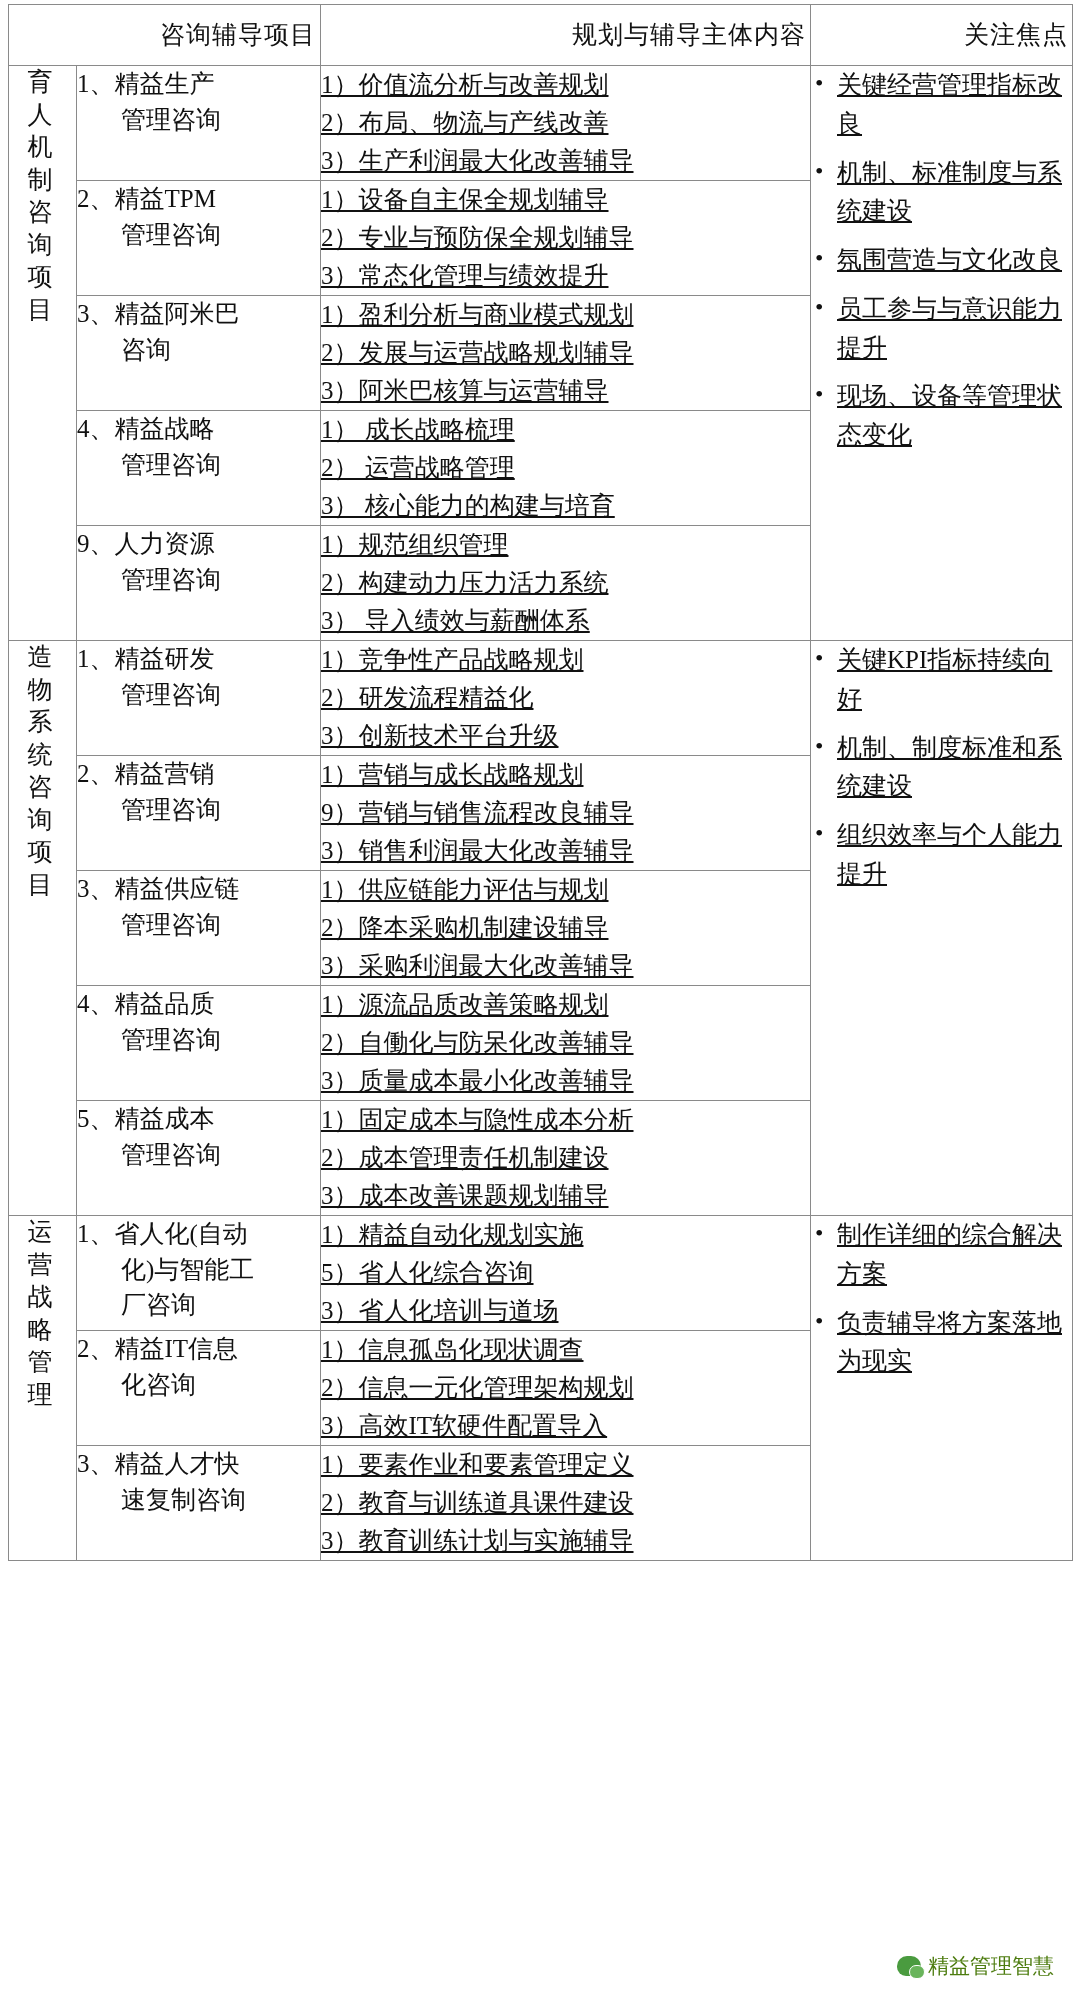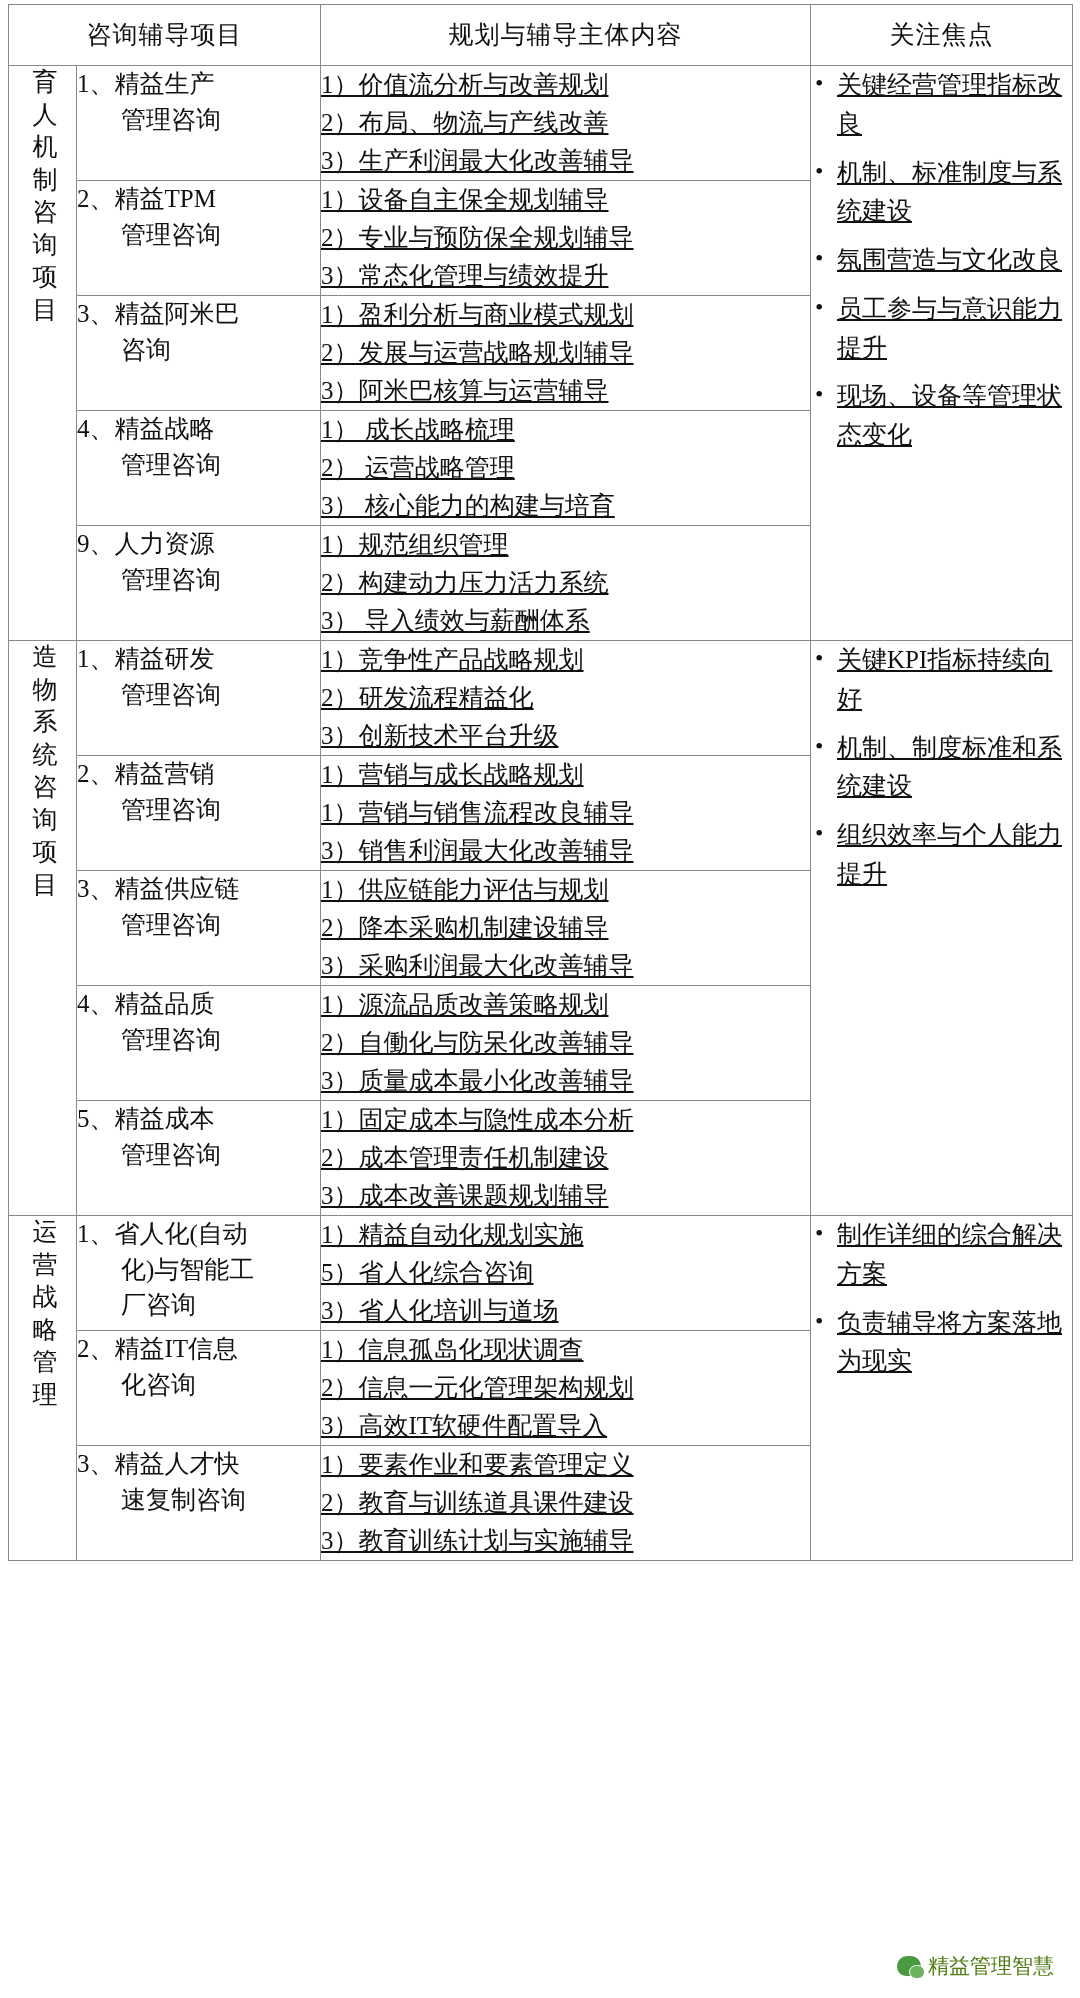--- a/index.html
+++ b/index.html
@@ -28,21 +28,21 @@
   table.matrix col.c-item  { width: 244px; }
   table.matrix col.c-body  { width: 490px; }
   table.matrix col.c-focus { width: 262px; }
 
   table.matrix th, table.matrix td {
     border: 1px solid #8a8a8a;
     vertical-align: top;
     padding: 0;
   }
   table.matrix thead th {
-    text-align: center;
+    text-align: right;
     font-weight: normal;
     font-size: 25px;
     letter-spacing: 1px;
     padding: 12px 4px 14px 4px;
     height: 34px;
     vertical-align: middle;
   }
   
   td.group {
     text-align: center;
@@ -50,21 +50,21 @@
     padding: 6px 2px;
   }
   .vtext {
     font-size: 25px;
     line-height: 1.30;
     letter-spacing: 0px;
     display: block;
     width: 30px;
     margin: 0 auto;
     word-break: break-all;
-    text-align: right;
+    text-align: left;
   }
   
   td.item {
     padding: 18px 10px 16px 16px;
     font-size: 25px;
     line-height: 1.42;
   }
   .item-line {
     display: block;
     white-space: nowrap;
@@ -271,21 +271,21 @@
           </ul>
         </td>
       </tr>
       <tr>
         <td class="item">
           <span class="item-line">2、精益营销</span>
           <span class="item-line indent">管理咨询</span>
         </td>
         <td class="body">
           <span class="b-line">1）营销与成长战略规划</span>
-          <span class="b-line">1）营销与销售流程改良辅导</span>
+          <span class="b-line">9）营销与销售流程改良辅导</span>
           <span class="b-line">3）销售利润最大化改善辅导</span>
         </td>
       </tr>
       <tr>
         <td class="item">
           <span class="item-line">3、精益供应链</span>
           <span class="item-line indent">管理咨询</span>
         </td>
         <td class="body">
           <span class="b-line">1）供应链能力评估与规划</span>

